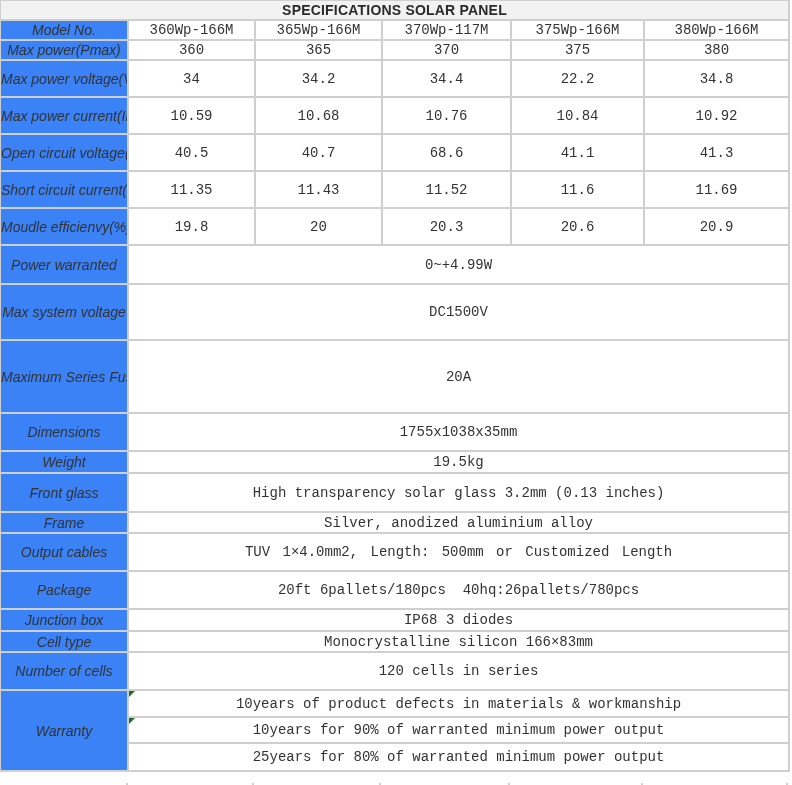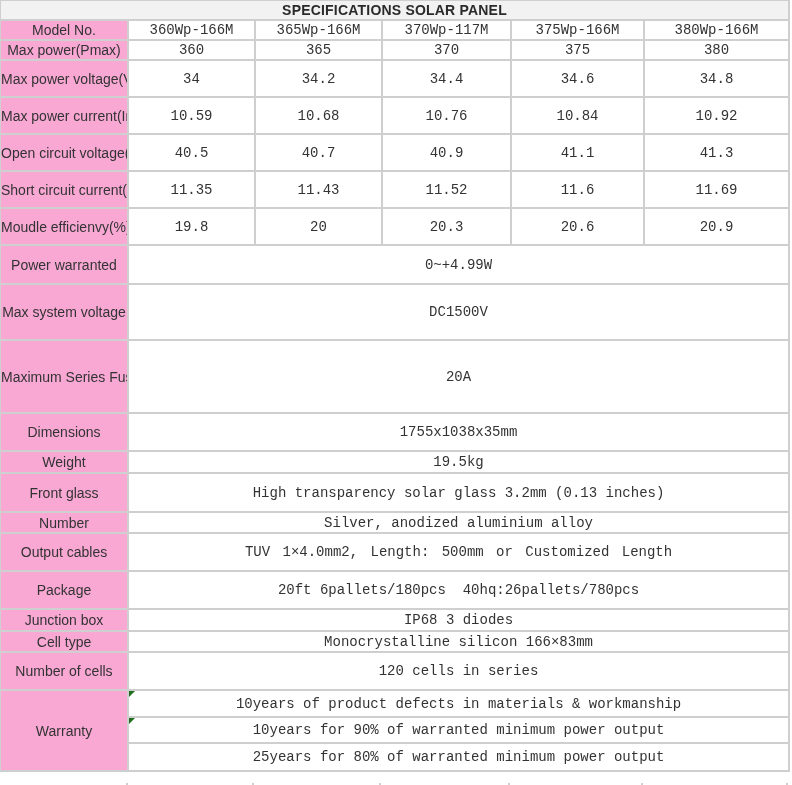--- a/index.html
+++ b/index.html
@@ -4,22 +4,22 @@
   <style>
     html, body { margin: 0; padding: 0; background: #ffffff; }
     body { width: 792px; height: 785px; overflow: hidden; position: relative;
       font-family: "Liberation Sans", "DejaVu Sans", sans-serif; color: #333333; }
     table.spec { border-collapse: collapse; table-layout: fixed; width: 789px;
       position: absolute; left: -1px; top: -1px; }
     table.spec td { border: 2px solid #cfcfcf; padding: 0; font-size: 14px; line-height: 18px;
       text-align: center; vertical-align: middle; overflow: hidden; white-space: nowrap; }
     td.title { background: #f2f2f2; font-weight: bold; font-size: 13.5px; letter-spacing: 0.2px;
       color: #2a2a2a; height: 16px; border-left-color: #f2f2f2; border-top-color: #f2f2f2; margin-left: 36px; }
-    td.label { background: #f9a8d4; text-align: left; padding-left: 1px; white-space: normal;
-      line-height: 18px; }
+    td.label { background: #3b82f6; text-align: left; padding-left: 1px; white-space: normal;
+      line-height: 18px; font-style: italic; }
     td.val { background: #ffffff; font-family: Liberation Mono, monospace; }
     .tri { position: relative; margin-top: 12px; }
     .tri::before { content: ""; position: absolute; left: 0; top: 0; width: 0; height: 0;
       border-top: 6px solid #1e6e1e; border-right: 6px solid transparent; }
     .sp { word-spacing: 4px; }
     .below { position: absolute; top: 783px; left: 0; width: 792px; height: 2px; }
     .below span { position: absolute; top: 0; width: 2px; height: 4px; background: #cfcfcf; }
   </style>
 </head>
 <body>
@@ -51,36 +51,36 @@
     <td class="val">365</td>
     <td class="val">370</td>
     <td class="val">375</td>
     <td class="val">380</td>
   </tr>
   <tr style="height:37px">
     <td class="label">Max power voltage(Vmp)</td>
     <td class="val">34</td>
     <td class="val">34.2</td>
     <td class="val">34.4</td>
-    <td class="val">34.6</td>
+    <td class="val">22.2</td>
     <td class="val">34.8</td>
   </tr>
   <tr style="height:37px">
     <td class="label">Max power current(Imp)</td>
     <td class="val">10.59</td>
     <td class="val">10.68</td>
     <td class="val">10.76</td>
     <td class="val">10.84</td>
     <td class="val">10.92</td>
   </tr>
   <tr style="height:37px">
     <td class="label">Open circuit voltage(Voc)</td>
     <td class="val">40.5</td>
     <td class="val">40.7</td>
-    <td class="val">40.9</td>
+    <td class="val">68.6</td>
     <td class="val">41.1</td>
     <td class="val">41.3</td>
   </tr>
   <tr style="height:37px">
     <td class="label">Short circuit current(Isc)</td>
     <td class="val">11.35</td>
     <td class="val">11.43</td>
     <td class="val">11.52</td>
     <td class="val">11.6</td>
     <td class="val">11.69</td>
@@ -112,21 +112,21 @@
   </tr>
   <tr style="height:22px">
     <td class="label">Weight</td>
     <td class="val" colspan="5">19.5kg</td>
   </tr>
   <tr style="height:39px">
     <td class="label">Front glass</td>
     <td class="val" colspan="5">High transparency solar glass 3.2mm (0.13 inches)</td>
   </tr>
   <tr style="height:21px">
-    <td class="label">Number</td>
+    <td class="label">Frame</td>
     <td class="val" colspan="5">Silver, anodized aluminium alloy</td>
   </tr>
   <tr style="height:38px">
     <td class="label">Output cables</td>
     <td class="val sp" colspan="5">TUV 1×4.0mm2, Length: 500mm or Customized Length</td>
   </tr>
   <tr style="height:38px">
     <td class="label">Package</td>
     <td class="val" colspan="5" style="white-space:pre">20ft 6pallets/180pcs  40hq:26pallets/780pcs</td>
   </tr>

